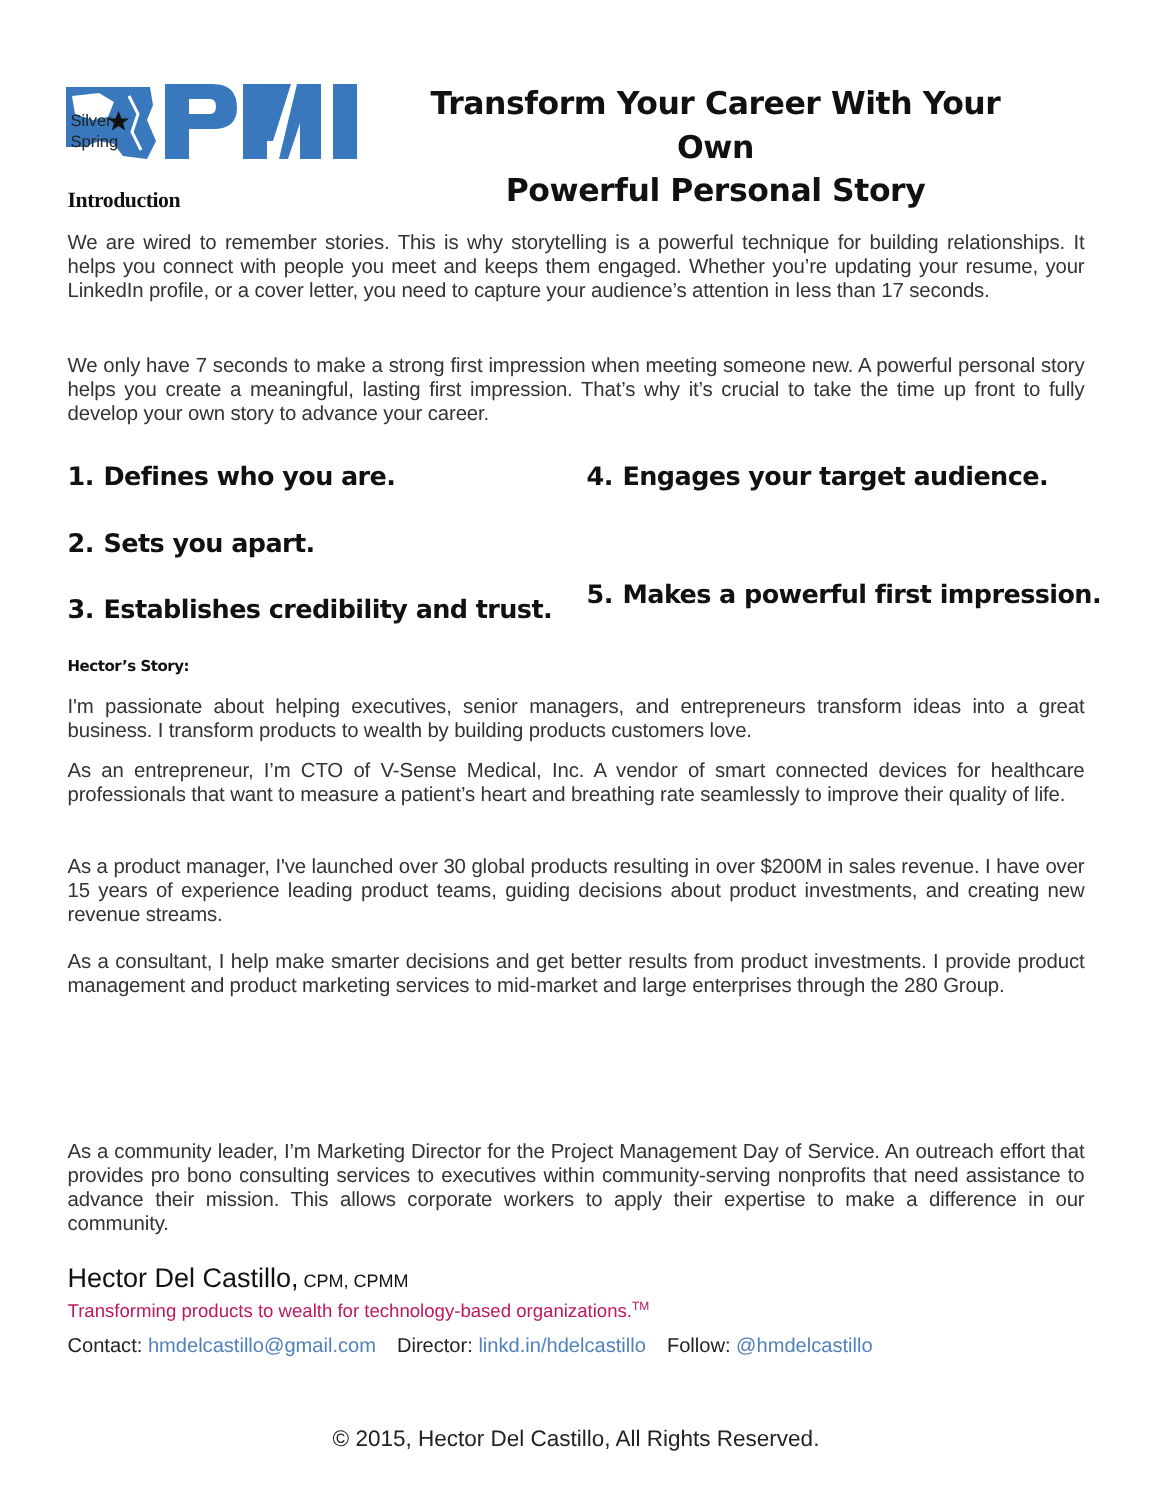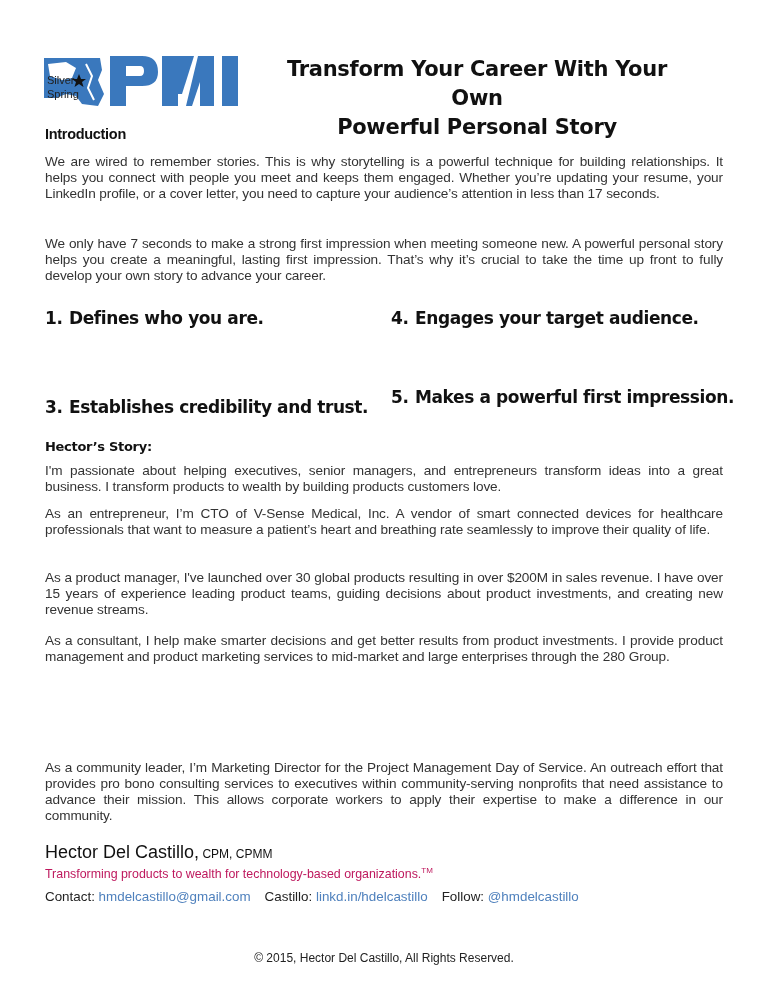--- a/index.html
+++ b/index.html
@@ -6,52 +6,52 @@
     body { width: 768px; height: 994px; position: relative; overflow: hidden;
            font-family: "Liberation Sans", sans-serif; color: #222; }
     .page { position: absolute; left: 0; top: 0; width: 768px; height: 994px; }
 
     .logo { position: absolute; left: 42px; top: 54px; width: 202px; height: 54px; }
     .title { position: absolute; left: 262px; top: 55px; width: 430px; text-align: center;
              font-family: "DejaVu Sans", sans-serif; font-weight: bold; font-size: 21px;
              line-height: 29px; color: #111; letter-spacing: -0.3px; }
 
     .content { position: absolute; left: 45px; width: 678px; }
-    .h-intro { top: 126px; font-family: Liberation Sans, sans-serif; font-weight: bold; font-size: 14.5px; color: #111; letter-spacing: -0.3px;}
+    .h-intro { top: 126px; font-family: Liberation Serif, serif; font-weight: bold; font-size: 14.5px; color: #111; letter-spacing: -0.3px;}
     .para { font-size: 13.6px; line-height: 16px; text-align: justify; color: #333; margin: 0; letter-spacing: -0.1px;}
     .p-intro1 { top: 154px; }
     .p-intro2 { top: 236px; }
 
     .list-item { position: absolute; font-family: "DejaVu Sans", sans-serif; font-weight: bold;
                  font-size: 17px; color: #111; letter-spacing: -0.4px; white-space: nowrap; }
     .li1 { left: 45px; top: 308px; }
     .li2 { left: 45px; top: 353px; }
     .li3 { left: 45px; top: 397px; }
     .li4 { left: 391px; top: 308px; }
     .li5 { left: 391px; top: 353px; margin-top: 34px; }
     .list-item .num { display: inline-block; width: 24px; }
 
-    .h-story { top: 439px; font-family: "DejaVu Sans", sans-serif; font-weight: bold; font-size: 13px; color: #111; letter-spacing: -0.3px;}
+    .h-story { top: 439px; font-family: "DejaVu Sans", sans-serif; font-weight: bold; font-size: 10px; color: #111; letter-spacing: -0.3px;}
     .s1 { top: 463px; }
     .s2 { top: 506px; }
     .s3 { top: 570px; }
     .s4 { top: 633px; }
     .s5 { top: 697px; }
     .s6 { top: 760px; }
 
     .sig-name { top: 842px; font-size: 18px; color: #111; }
     .sig-name .cred { font-size: 12px; }
     .tagline { top: 866px; font-size: 12.4px; color: #be185d; }
     .tagline sup { font-size: 8px; }
     .contact { top: 889px; font-size: 13.4px; color: #222; white-space: nowrap; }
     .contact a { color: #4f81bd; text-decoration: none; text-align: right; }
     .contact .gap { display: inline-block; width: 14px; }
 
     .footer { position: absolute; left: 0; width: 768px; top: 951px; text-align: center;
-              font-family: "Liberation Sans", sans-serif; font-size: 12px; color: #222; }
+              font-family: "Liberation Sans", sans-serif; font-size: 15px; color: #222; }
   </style>
 </head>
 <body>
 
 <div class="page">
 
   <div class="logo">
     <svg width="202" height="54" viewBox="0 0 202 54">
 
       <path d="M2 4 L58 4 L60 16 L56 26 L62 40 L56 52 L40 50 L34 42 L24 40 L14 44 L2 44 Z" fill="#3a78bd"></path>
@@ -76,20 +76,23 @@
     <div>Powerful Personal Story</div>
   </div>
 
   <div class="content h-intro">Introduction</div>
   <p class="content para p-intro1">We are wired to remember stories. This is why storytelling is a powerful technique for building relationships. It helps you connect with people you meet and keeps them engaged. Whether you’re updating your resume, your LinkedIn profile, or a cover letter, you need to capture your audience’s attention in less than 17 seconds.</p>
   <p class="content para p-intro2">We only have 7 seconds to make a strong first impression when meeting someone new. A powerful personal story helps you create a meaningful, lasting first impression. That’s why it’s crucial to take the time up front to fully develop your own story to advance your career.</p>
 
   <div class="list-item li1">
     <span class="num">1.</span><span>Defines who you are.</span>
   </div>
+  <div class="list-item li2">
+    <span class="num">2.</span><span>Sets you apart.</span>
+  </div>
   <div class="list-item li3">
     <span class="num">3.</span><span>Establishes credibility and trust.</span>
   </div>
   <div class="list-item li4">
     <span class="num">4.</span><span>Engages your target audience.</span>
   </div>
   <div class="list-item li5">
     <span class="num">5.</span><span>Makes a powerful first impression.</span>
   </div>
 
@@ -100,17 +103,17 @@
   <p class="content para s4">As a consultant, I help make smarter decisions and get better results from product investments. I provide product management and product marketing services to mid-market and large enterprises through the 280 Group.</p>
   <p class="content para s6">As a community leader, I’m Marketing Director for the Project Management Day of Service. An outreach effort that provides pro bono consulting services to executives within community-serving nonprofits that need assistance to advance their mission. This allows corporate workers to apply their expertise to make a difference in our community.</p>
 
   <div class="content sig-name">
     <span>Hector Del Castillo,</span><span class="cred"> CPM, CPMM</span>
   </div>
   <div class="content tagline">
     <span>Transforming products to wealth for technology-based organizations.</span><sup>TM</sup>
   </div>
   <div class="content contact">
-    <span>Contact: </span><a>hmdelcastillo@gmail.com</a><span class="gap"></span><span>Castillo: </span><a>linkd.in/hdelcastillo</a><span class="gap"></span><span>Follow:  </span><a>@hmdelcastillo</a>
+    <span>Contact: </span><a>hmdelcastillo@gmail.com</a><span class="gap"></span><span>Director: </span><a>linkd.in/hdelcastillo</a><span class="gap"></span><span>Follow:  </span><a>@hmdelcastillo</a>
   </div>
 
   <div class="footer">© 2015, Hector Del Castillo, All Rights Reserved.</div>
 </div>
 
 </body></html>

